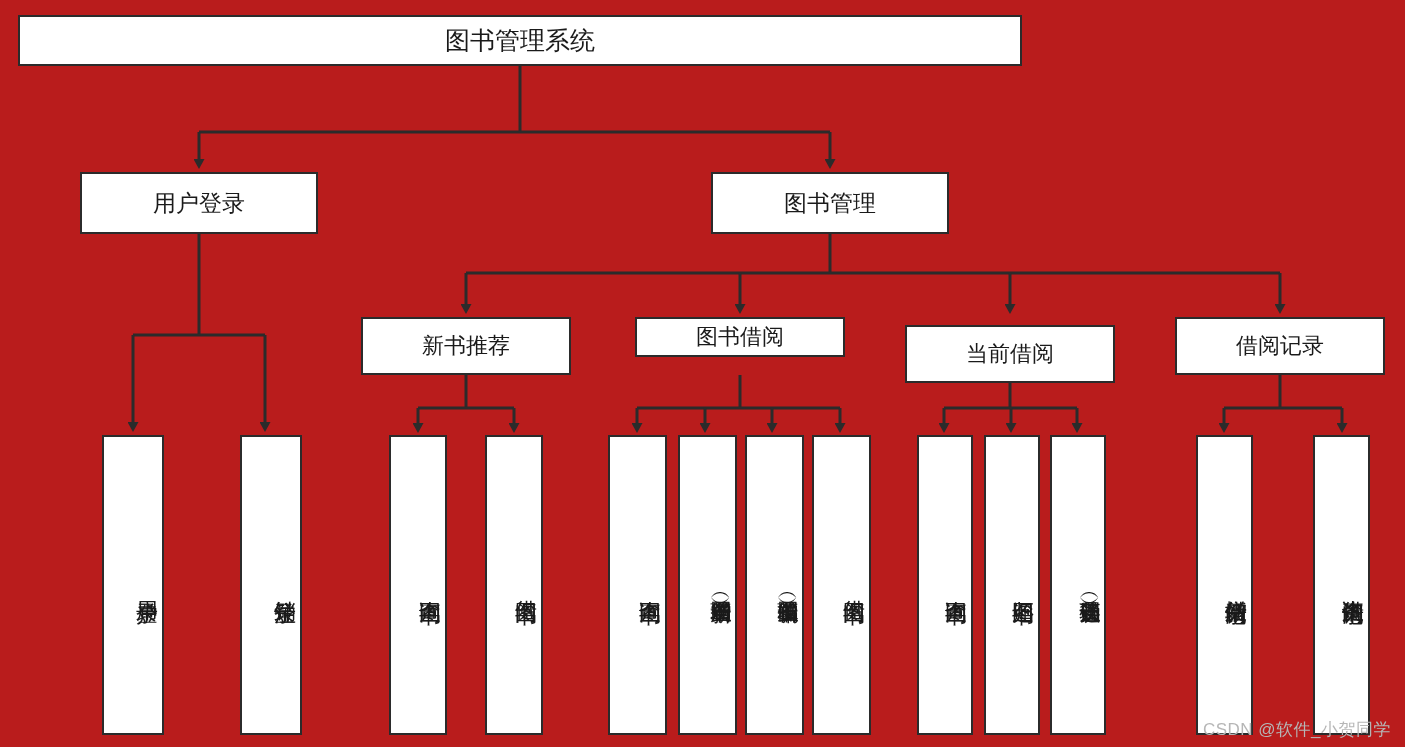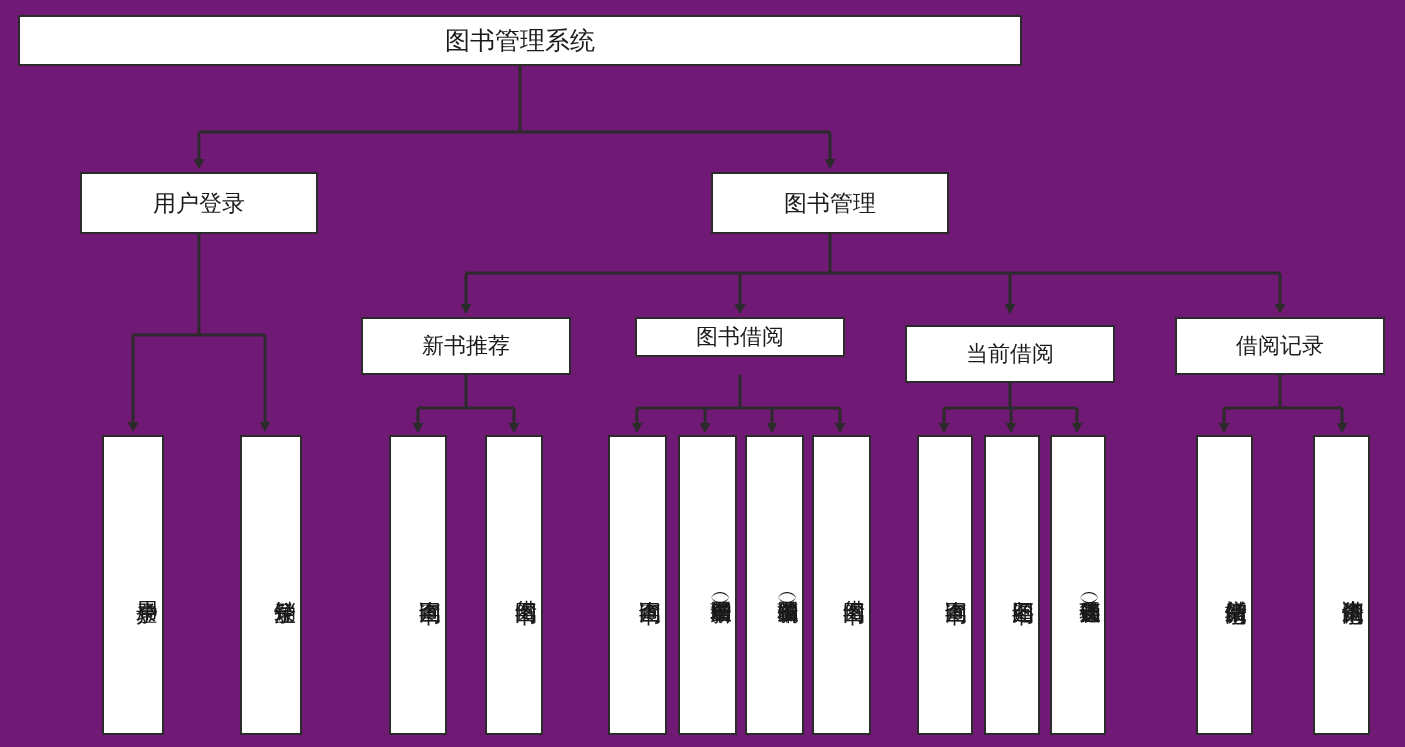--- a/index.html
+++ b/index.html
@@ -8,21 +8,21 @@
     padding: 0;
     background: #ffffff;
   }
   body {
     font-family: "Liberation Sans", "DejaVu Sans", sans-serif;
   }
   #diagram-root {
     position: relative;
     width: 1405px;
     height: 747px;
-    background: #701a75;
+    background: #b91c1c;
     overflow: hidden;
   }
   #diagram-svg {
     position: absolute;
     left: 0;
     top: 0;
     width: 1405px;
     height: 747px;
   }
   .node {
@@ -206,14 +206,15 @@
   </div>
 
   <div class="node leaf" style="left:1196px; top:435px; width:57px; height:300px;">
     <span class="node-label">新增借阅记录</span>
   </div>
 
   <div class="node leaf" style="left:1313px; top:435px; width:57px; height:300px;">
     <span class="node-label">查询借阅记录</span>
   </div>
 
+  <div id="watermark">CSDN @软件_小贺同学</div>
 
 </div>
 
 </body></html>

